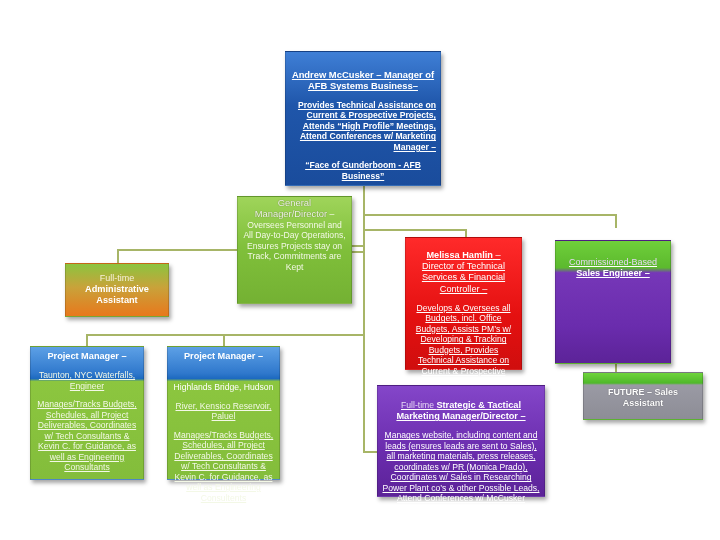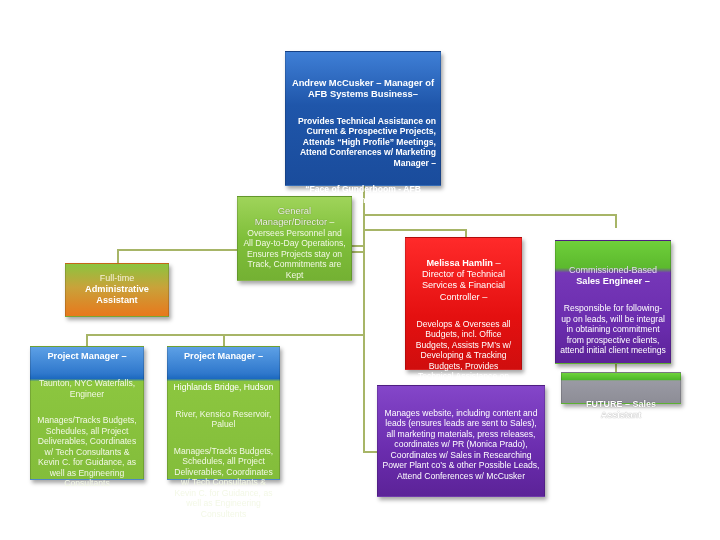--- a/index.html
+++ b/index.html
@@ -13,21 +13,21 @@
     .v { width: 2px; }
     .box {
       position: absolute; box-sizing: border-box;
       color: #ffffff; text-align: center;
       box-shadow: 2px 3px 4px rgba(0,0,0,0.35);
       border: 1px solid rgba(0,0,0,0.15);
       font-size: 8.6px; line-height: 1.22;
       padding: 4px 4px;
     }
     .box .title { font-weight: bold; font-size: 9.2px; }
-    .box p { margin: 16px 0 4px 0; }
+    .box p { margin: 8px 0 4px 0; text-decoration: underline; }
     .blue { background: linear-gradient(#3f7fd6, #1f56aa 40%, #1a4c9c); }
     .green { background: linear-gradient(#9fd45a, #7fbf3a 50%, #74b133); }
     .orange { background: linear-gradient(#8cc43f 0%, #c9a23a 45%, #e8781c 100%); }
     .red { background: linear-gradient(#ff2a2a, #e41010 60%, #d00e0e); }
     .purple { background: linear-gradient(#8446c9, #6a2cad 60%, #5c2398); }
     .purple-green { background: linear-gradient(#6fcf3a 0%, #5cb92e 22%, #7637b8 26%, #6a2cad 70%, #5c2398 100%); }
     .gray-green { background: linear-gradient(#6fd33c 0%, #4fb82a 22%, #9a9aa4 26%, #8d8d96 100%); color: #ffffff; }
     .pm { background: linear-gradient(#5da0e6 0%, #2f78cc 20%, #1c69bf 24%, #8cc63f 26%, #83bd3b 100%); }
     .soft { color: #f3f8e6; }
     .shade { text-shadow: 0 0 1px rgba(0,0,0,0.5); }
@@ -50,51 +50,51 @@
 <div class="line h" style="left:363px; top:451px; width:14px;"></div>
 <div class="line v" style="left:363px; top:384px; height:69px;"></div>
 <div class="line v" style="left:615px; top:352px; height:20px;"></div>
 
 <div class="box blue" style="left:285px; top:51px; width:156px; height:135px; padding-top:9px;">
   <p class="title" style="font-size:9.4px;">Andrew McCusker –  Manager of AFB  Systems  Business–</p>
   <p style="font-weight:bold;text-align:right;">Provides Technical Assistance on Current &amp; Prospective Projects, Attends “High Profile” Meetings, Attend Conferences  w/ Marketing Manager –</p>
   <p style="font-weight:bold;">“Face of Gunderboom  - AFB Business”</p>
 </div>
 
-<div class="box green soft" style="left:237px; top:196px; width:115px; height:85px; padding-top:8px;">
+<div class="box green soft" style="left:237px; top:196px; width:115px; height:108px; padding-top:0;">
   <span class="shade" style="font-size:9.4px;">General Manager/Director</span><span> – Oversees Personnel and All Day-to-Day Operations, Ensures Projects stay on Track, Commitments are Kept</span>
 </div>
 
 <div class="box orange" style="left:65px; top:263px; width:104px; height:54px; padding-top:9px;">
   <div style="font-size:9px; color:#f7f0d9;">Full-time</div>
   <div class="title">Administrative Assistant</div>
 </div>
 
 <div class="box red" style="left:405px; top:237px; width:117px; height:133px; padding-top:4px;">
   <p style="font-size:9.2px;"><span class="title">Melissa Hamlin</span><span> – Director of Technical Services &amp; Financial Controller –</span></p>
   <p>Develops &amp; Oversees all Budgets, incl. Office Budgets, Assists PM’s w/ Developing &amp; Tracking Budgets, Provides Technical Assistance on Current &amp; Prospective Projects</p>
 </div>
 
 <div class="box purple-green" style="left:555px; top:240px; width:116px; height:124px; padding-top:8px;">
   <p style="font-size:9px;"><span style="color:#e7d9f5;">Commissioned-Based </span><span class="title">Sales Engineer  –</span></p>
-  <p>Responsible for following-up on leads, will be integral in obtaining commitment from prospective clients, attend initial client meetings</p>
 </div>
 
-<div class="box gray-green" style="left:561px; top:372px; width:120px; height:24px; padding-top:26px;">
+<div class="box gray-green" style="left:583px; top:372px; width:120px; height:48px; padding-top:14px;">
   <div class="title shade" style="font-size:9px;">FUTURE – Sales Assistant</div>
 </div>
 
 <div class="box pm soft" style="left:30px; top:346px; width:114px; height:134px; padding-top:4px;">
   <div class="title" style="color:#fff;">Project Manager –</div>
   <p>Taunton, NYC Waterfalls, Engineer</p>
   <p>Manages/Tracks  Budgets, Schedules, all Project Deliverables, Coordinates w/ Tech Consultants &amp; Kevin C. for  Guidance, as well as Engineering Consultants</p>
 </div>
 
 <div class="box pm soft" style="left:167px; top:346px; width:113px; height:134px; padding-top:4px;">
   <div class="title" style="color:#fff;">Project Manager –</div>
   <div style="color:#fff;margin-top:20px;">Highlands Bridge, Hudson</div>
   <p>River, Kensico Reservoir, Paluel</p>
   <p>Manages/Tracks Budgets, Schedules, all Project Deliverables, Coordinates w/ Tech Consultants &amp; Kevin C.  for Guidance, as well as Engineering Consultents</p>
 </div>
 
 <div class="box purple" style="left:377px; top:385px; width:168px; height:112px; padding-top:6px;">
+  <p style="margin-bottom:0;"><span style="color:#e7d9f5;">Full-time  </span><span class="title">Strategic &amp; Tactical Marketing Manager/Director –</span></p>
   <p>Manages website, including content and leads (ensures leads are sent to Sales), all marketing materials, press releases, coordinates w/ PR (Monica Prado), Coordinates w/ Sales in Researching Power Plant co’s &amp; other Possible Leads, Attend Conferences w/ McCusker</p>
 </div>
 
 </body></html>

